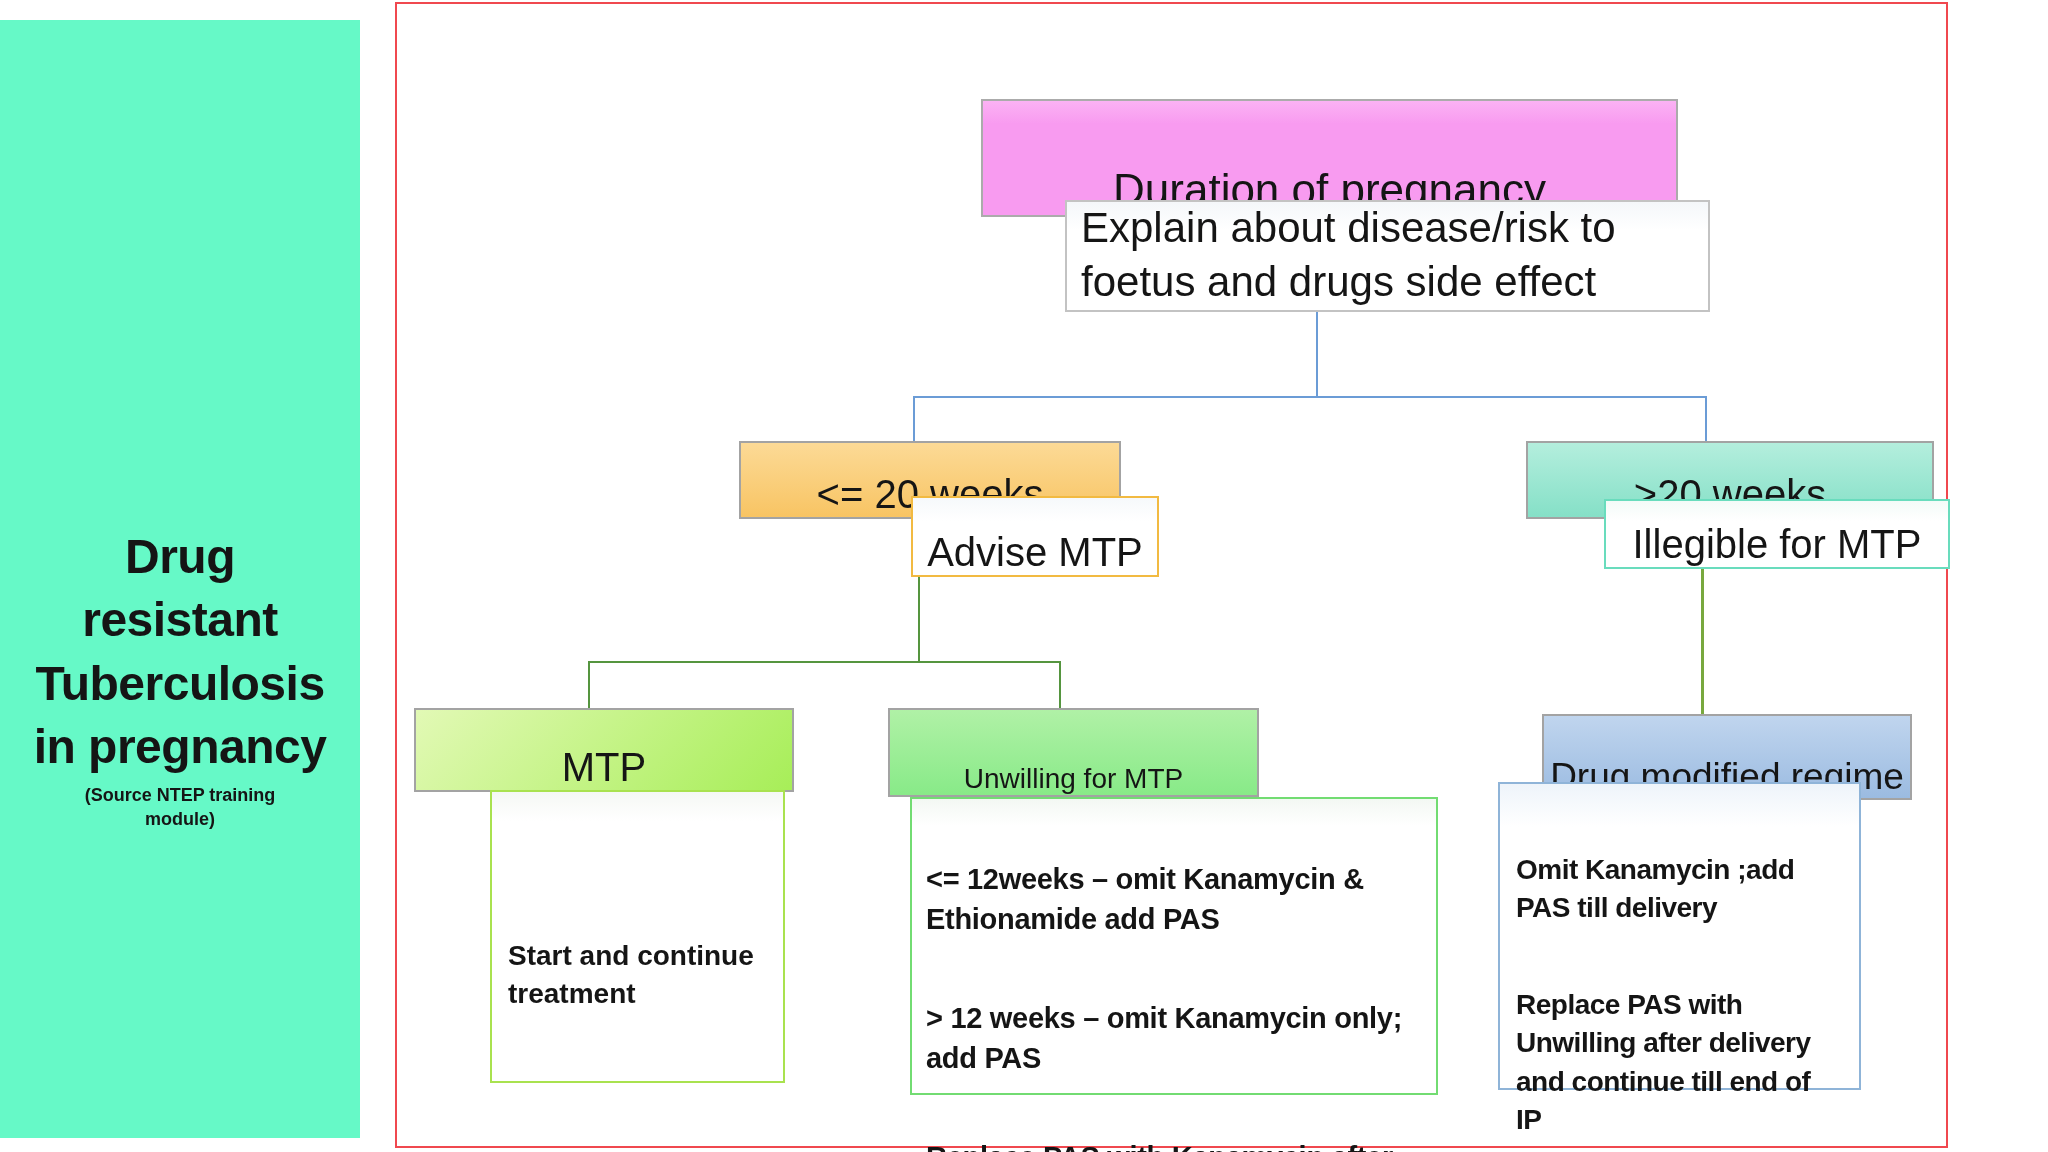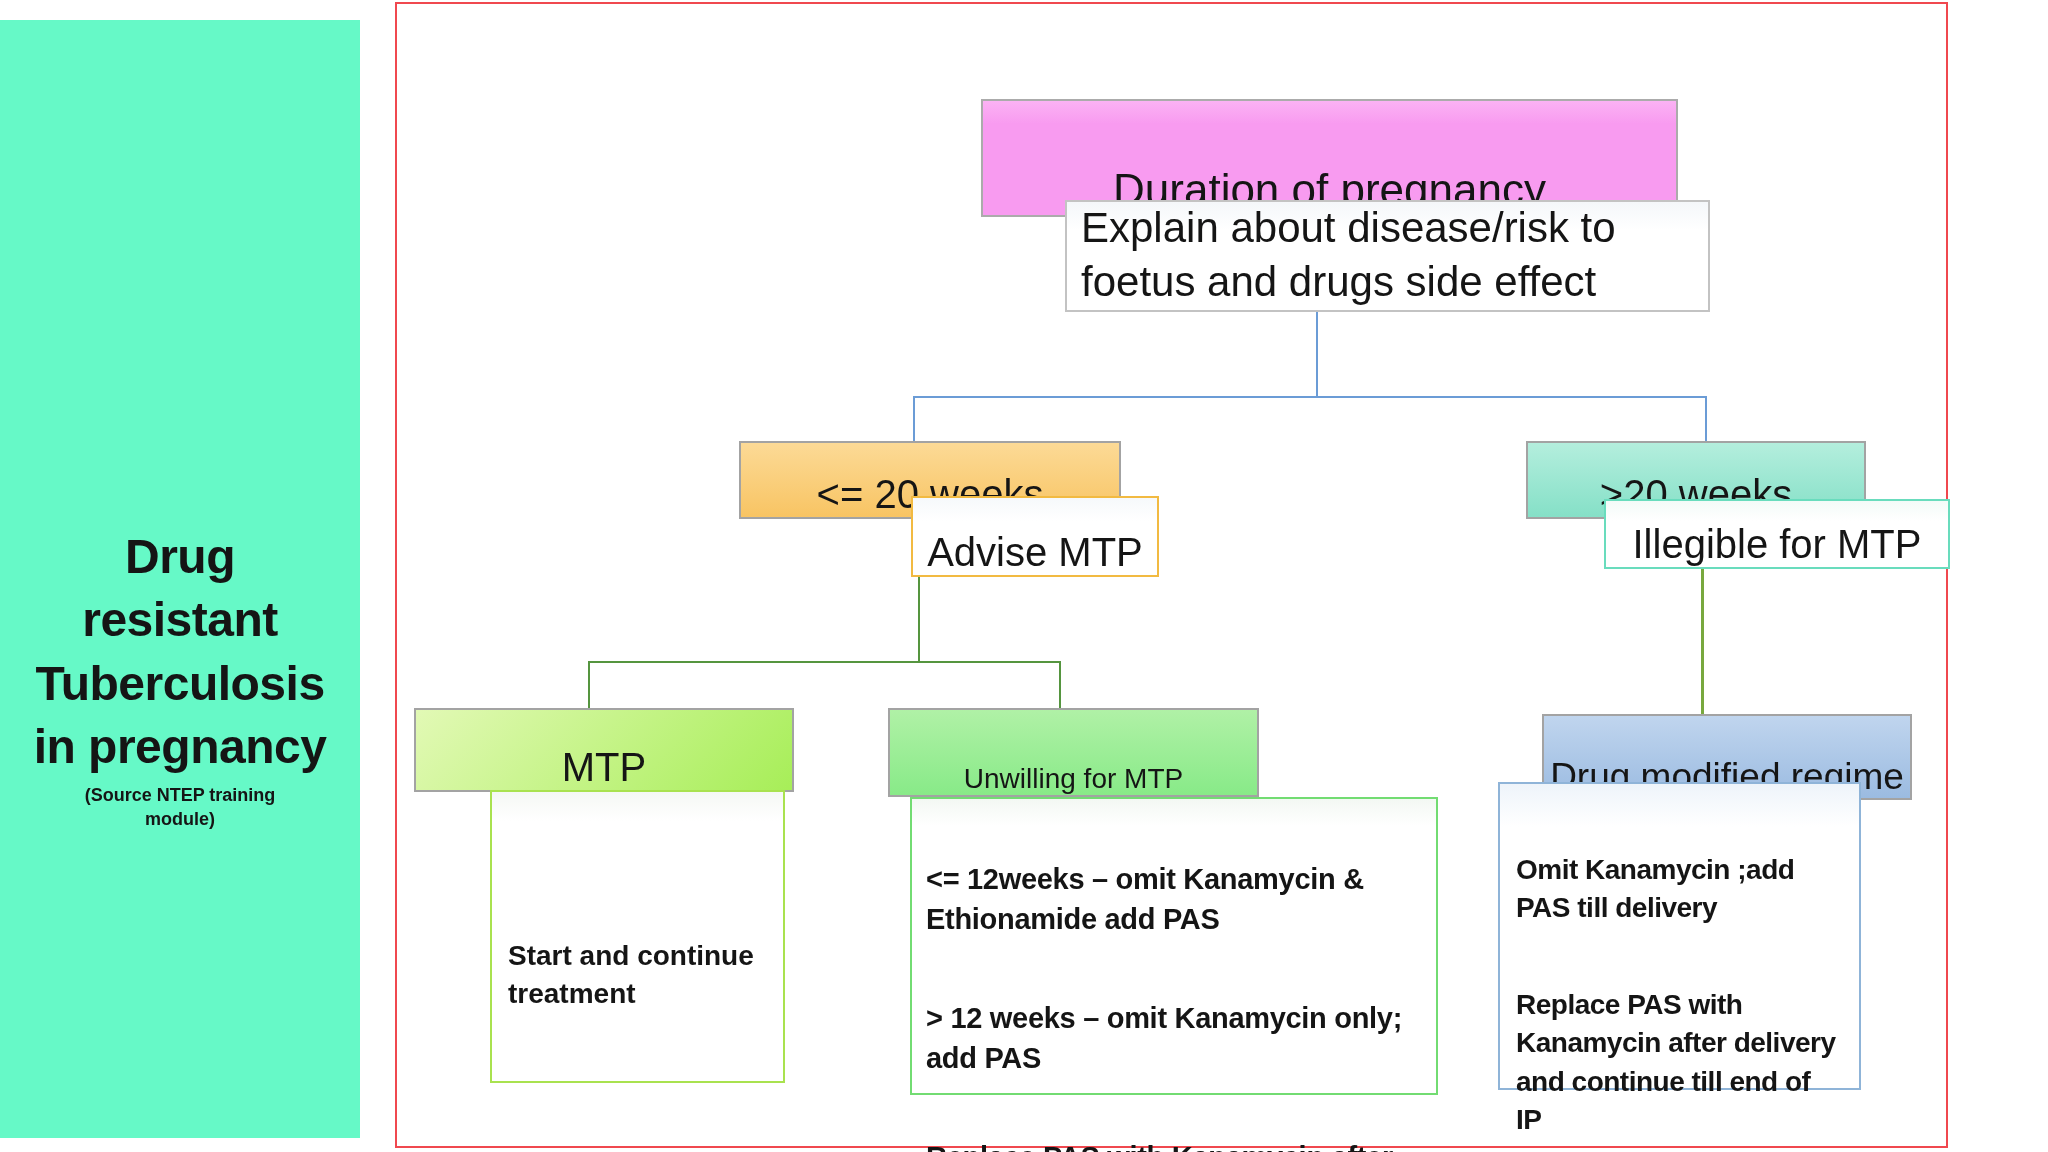--- a/index.html
+++ b/index.html
@@ -34,21 +34,21 @@
   
   .node{position:absolute;display:flex;align-items:flex-end;justify-content:center;
         box-sizing:border-box;text-align:center;margin-left:14px;}
   .node-root{left:967px;top:99px;width:697px;height:118px;font-size:44px;
         background:linear-gradient(180deg,#FBB2F4,#F89BF0 20%);border:2px solid #ABABAB;}
   .node-explain{left:1051px;top:200px;width:645px;height:112px;font-size:42px;
         background:linear-gradient(180deg,#f4f7fa,#ffffff 26%);border:2px solid #C3C3C3;
         justify-content:flex-start;text-align:left;padding-left:14px;line-height:1.3;white-space:pre-line;}
   .node-le20{left:725px;top:441px;width:382px;height:78px;font-size:40px;
         background:linear-gradient(180deg,#FCDA96,#F8C463);border:2px solid #A3A3A3;}
-  .node-gt20{left:1512px;top:441px;width:340px;height:78px;font-size:40px;
+  .node-gt20{left:1512px;top:441px;width:408px;height:78px;font-size:40px;
         background:linear-gradient(180deg,#B4EEDD,#85E0C7);border:2px solid #A3A3A3;}
   .node-advise{left:897px;top:496px;width:248px;height:81px;font-size:40px;
         background:linear-gradient(180deg,#f6f9fb,#ffffff 30%);border:2px solid #F2BA41;}
   .node-illegible{left:1590px;top:499px;width:346px;height:70px;font-size:40px;
         background:linear-gradient(180deg,#f3fbf8,#ffffff 30%);border:2px solid #69DCBD;}
   .node-mtp{left:400px;top:708px;width:380px;height:84px;font-size:40px;
         background:linear-gradient(135deg,#E2F9B5,#A7EE58);border:2px solid #A3A3A3;}
   .node-unwilling{left:874px;top:708px;width:371px;height:89px;font-size:28px;
         background:linear-gradient(180deg,#B0F1A6,#88EA88);border:2px solid #A3A3A3;}
   .node-regime{left:1528px;top:714px;width:370px;height:86px;font-size:37px;
@@ -135,16 +135,16 @@
   <p>&gt; 12 weeks – omit Kanamycin only;
 add PAS</p>
   <p>Replace PAS with Kanamycin after
 delivery and continue till end of IP</p>
 </div>
 
 <div class="note note-regime">
   <p>Omit Kanamycin ;add
 PAS till delivery</p>
   <p>Replace PAS with
-Kanamycin after delivery
+Unwilling after delivery
 and continue till end of
 IP</p>
 </div>
 
 </body></html>

